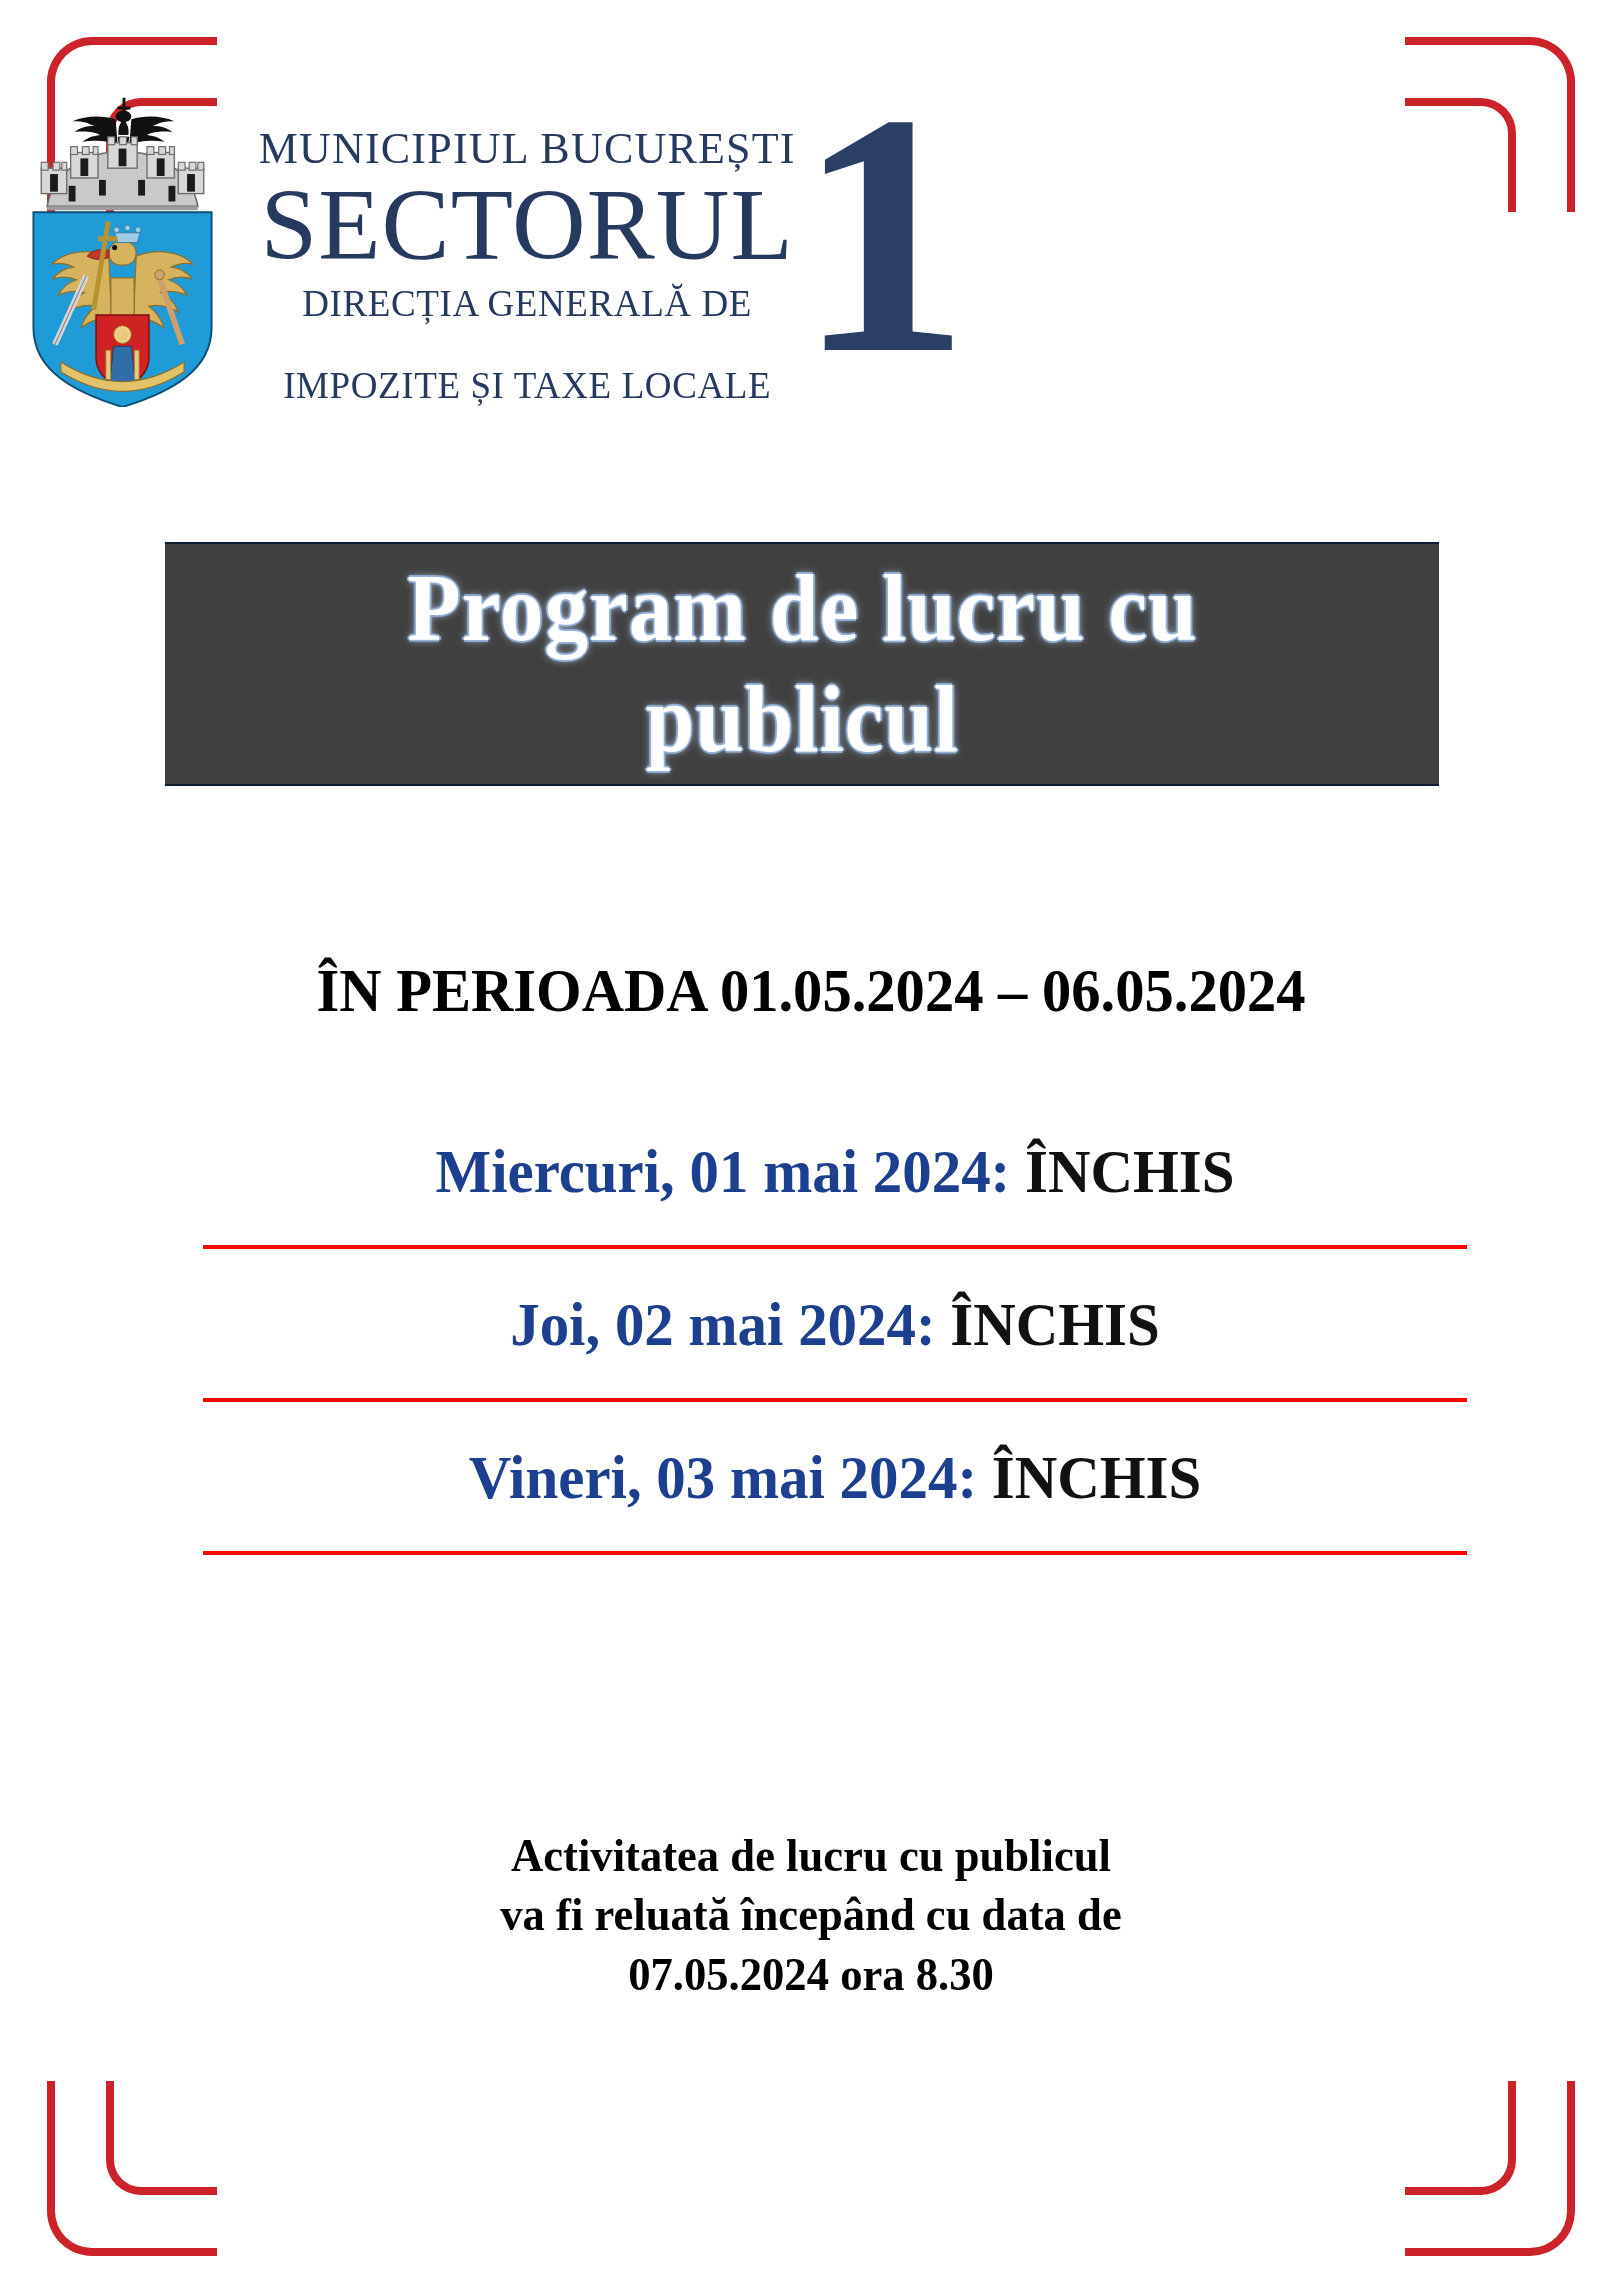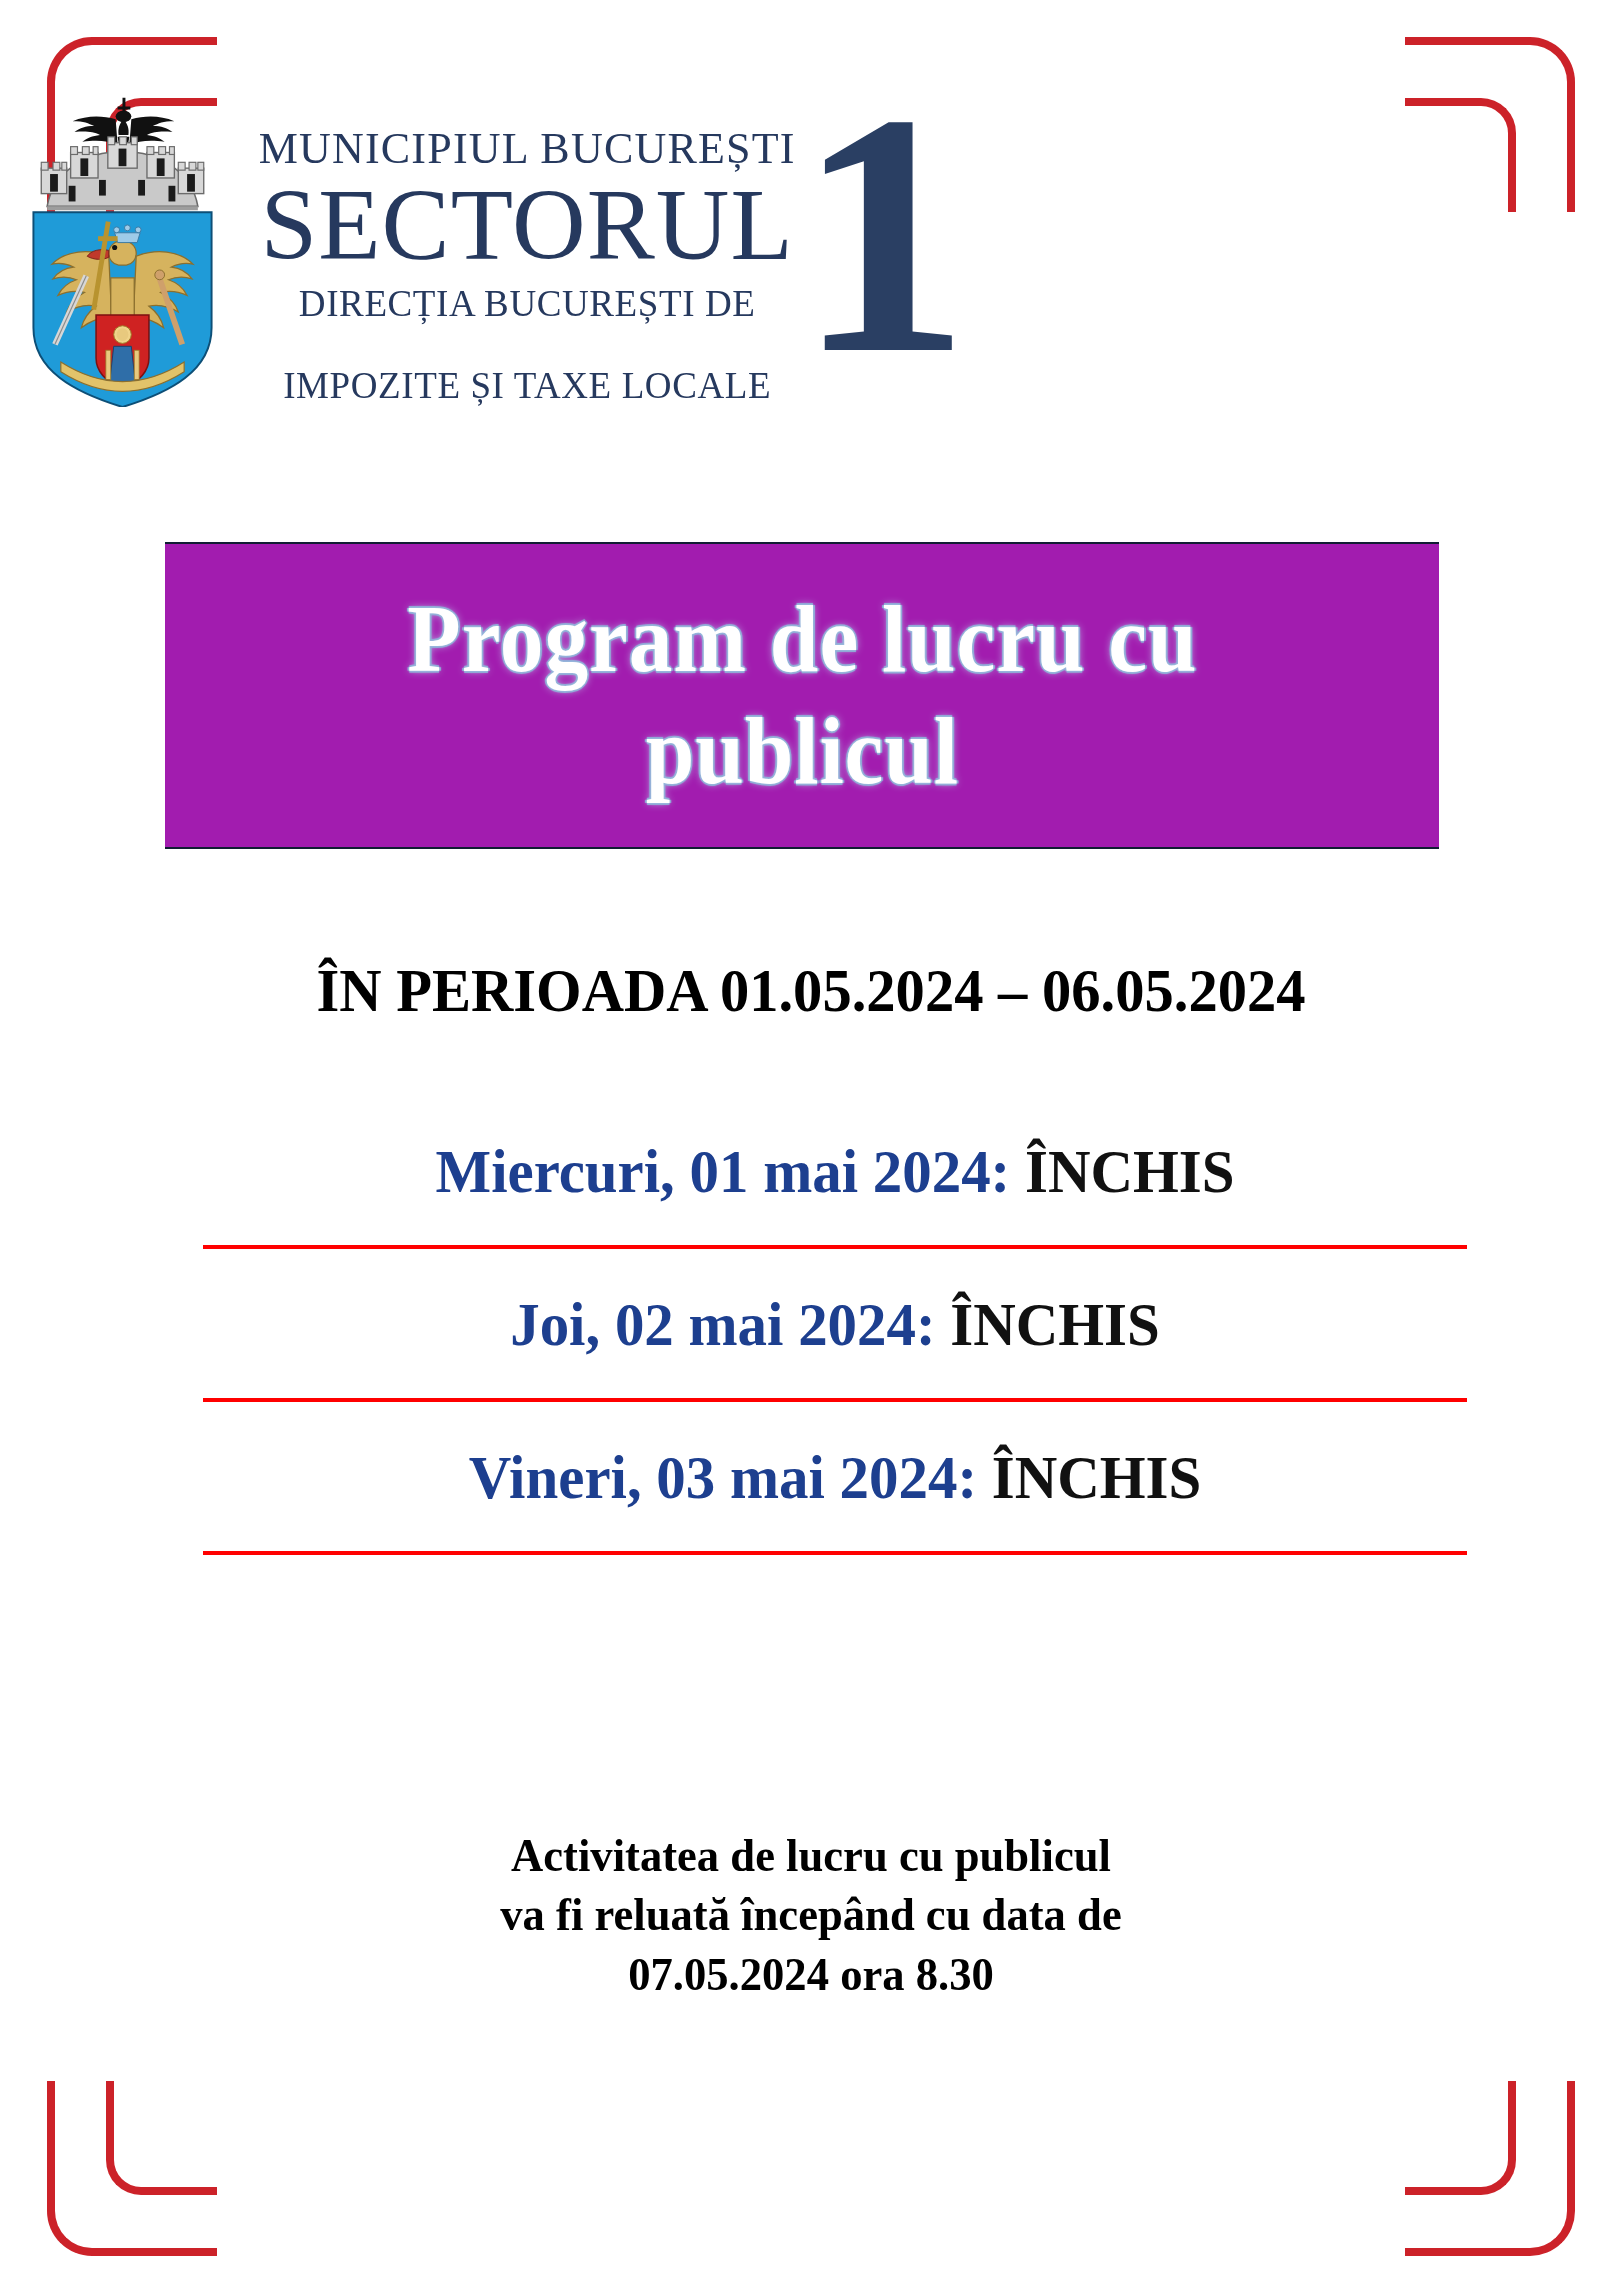--- a/index.html
+++ b/index.html
@@ -134,22 +134,22 @@
     line-height: 0.86;
     font-family: "Liberation Serif", serif;
   }
 
   
   #title-banner {
     position: absolute;
     left: 165px;
     top: 542px;
     width: 1274px;
-    height: 307px;
-    background: #a21caf;
+    height: 244px;
+    background: #404040;
     border-top: 2.9px solid #101d33;
     border-bottom: 2.9px solid #101d33;
     display: flex;
     flex-direction: column;
     justify-content: center;
     align-items: center;
     box-sizing: border-box;
   }
   .banner-line {
     color: #ffffff;
@@ -346,21 +346,21 @@
       </g>
 
       <g fill="#e2c36a" stroke="#8b6f2e" stroke-width="1.2">
         <path d="M62 284 c22 14 42 20 63 20 c21 0 41 -6 63 -20 l0 10 c-22 14 -42 20 -63 20 c-21 0 -41 -6 -63 -20 z"></path>
       </g>
     </svg>
 
     <div id="letterhead-text">
       <div class="lh-line1">MUNICIPIUL BUCUREȘTI</div>
       <div class="lh-line2">SECTORUL</div>
-      <div class="lh-line3">DIRECȚIA BUCUREȘTI DE</div>
+      <div class="lh-line3">DIRECȚIA GENERALĂ DE</div>
       <div class="lh-line4">IMPOZITE ȘI TAXE LOCALE</div>
       <div id="big-one">1</div>
     </div>
   </div>
 
   <div id="title-banner">
     <div class="banner-line">Program de lucru cu</div>
     <div class="banner-line">publicul</div>
   </div>
 

